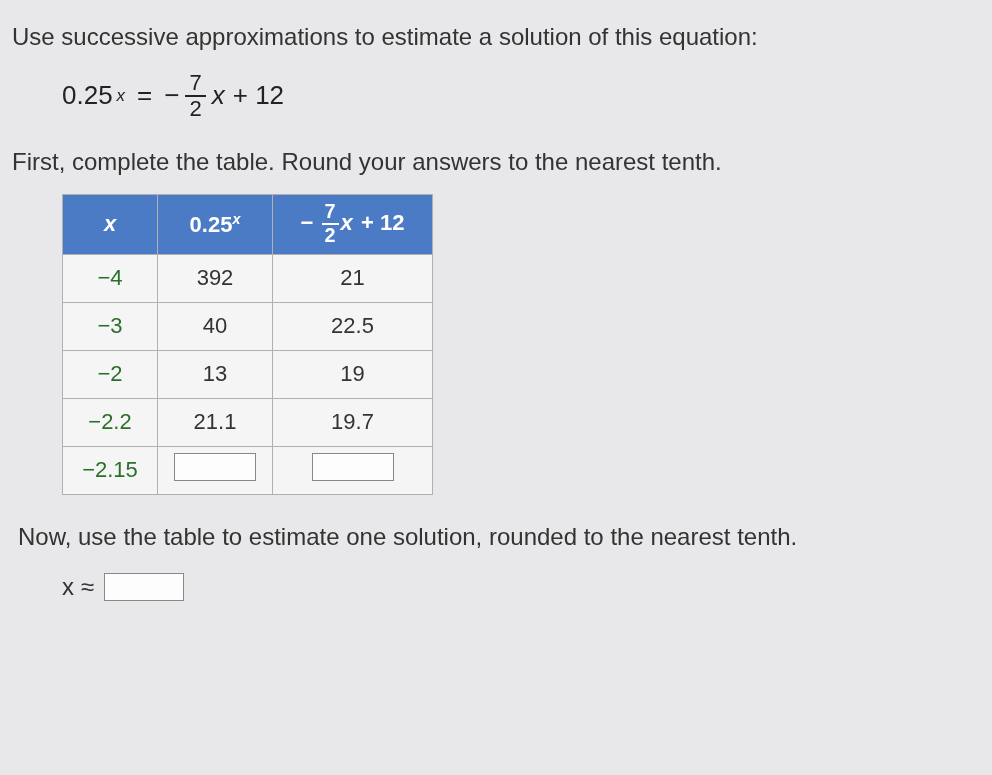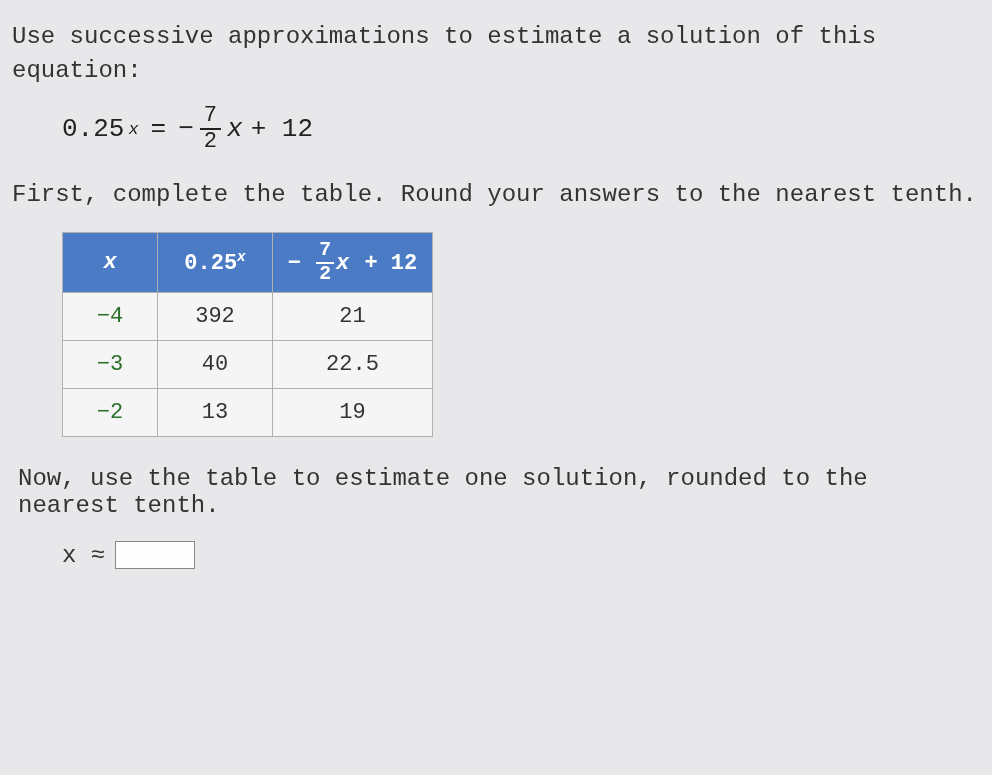--- a/index.html
+++ b/index.html
@@ -1,19 +1,18 @@
 <!DOCTYPE html>
 <html><head>
   <meta charset="utf-8">
   <style>
     * {
       margin: 0;
       padding: 0;
       box-sizing: border-box;
-      font-family: Liberation Mono, monospace;
     }
     body {
       font-family: Verdana, Geneva, sans-serif;
       background: #e8e8ea;
       padding: 20px 12px;
       color: #222;
       width: 992px;
       height: 775px;
     }
     .instruction {
@@ -51,21 +50,21 @@
     }
     .frac .den {
       padding: 1px 4px 0 4px;
     }
     .ital {
       font-style: italic;
     }
     .sub-instruction {
       font-size: 24px;
       color: #333;
-      margin-bottom: 24px;
+      margin-bottom: 18px;
     }
     .table-wrap {
       margin-left: 50px;
       margin-bottom: 28px;
     }
     table {
       border-collapse: collapse;
       background: #f2f2f2;
     }
     th, td {
@@ -182,20 +181,30 @@
       <tr>
         <td class="x-col">−3</td>
         <td>40</td>
         <td>22.5</td>
       </tr>
       <tr>
         <td class="x-col">−2</td>
         <td>13</td>
         <td>19</td>
       </tr>
+      <tr>
+        <td class="x-col">−2.2</td>
+        <td>21.1</td>
+        <td>19.7</td>
+      </tr>
+      <tr>
+        <td class="x-col">−2.15</td>
+        <td><span class="input-box"></span></td>
+        <td><span class="input-box"></span></td>
+      </tr>
     </tbody>
   </table>
 </div>
 
 <div class="final-line">Now, use the table to estimate one solution, rounded to the nearest tenth.</div>
 
 <div class="answer-row">
   <span>x ≈</span>
   <span class="input-box"></span>
 </div>

